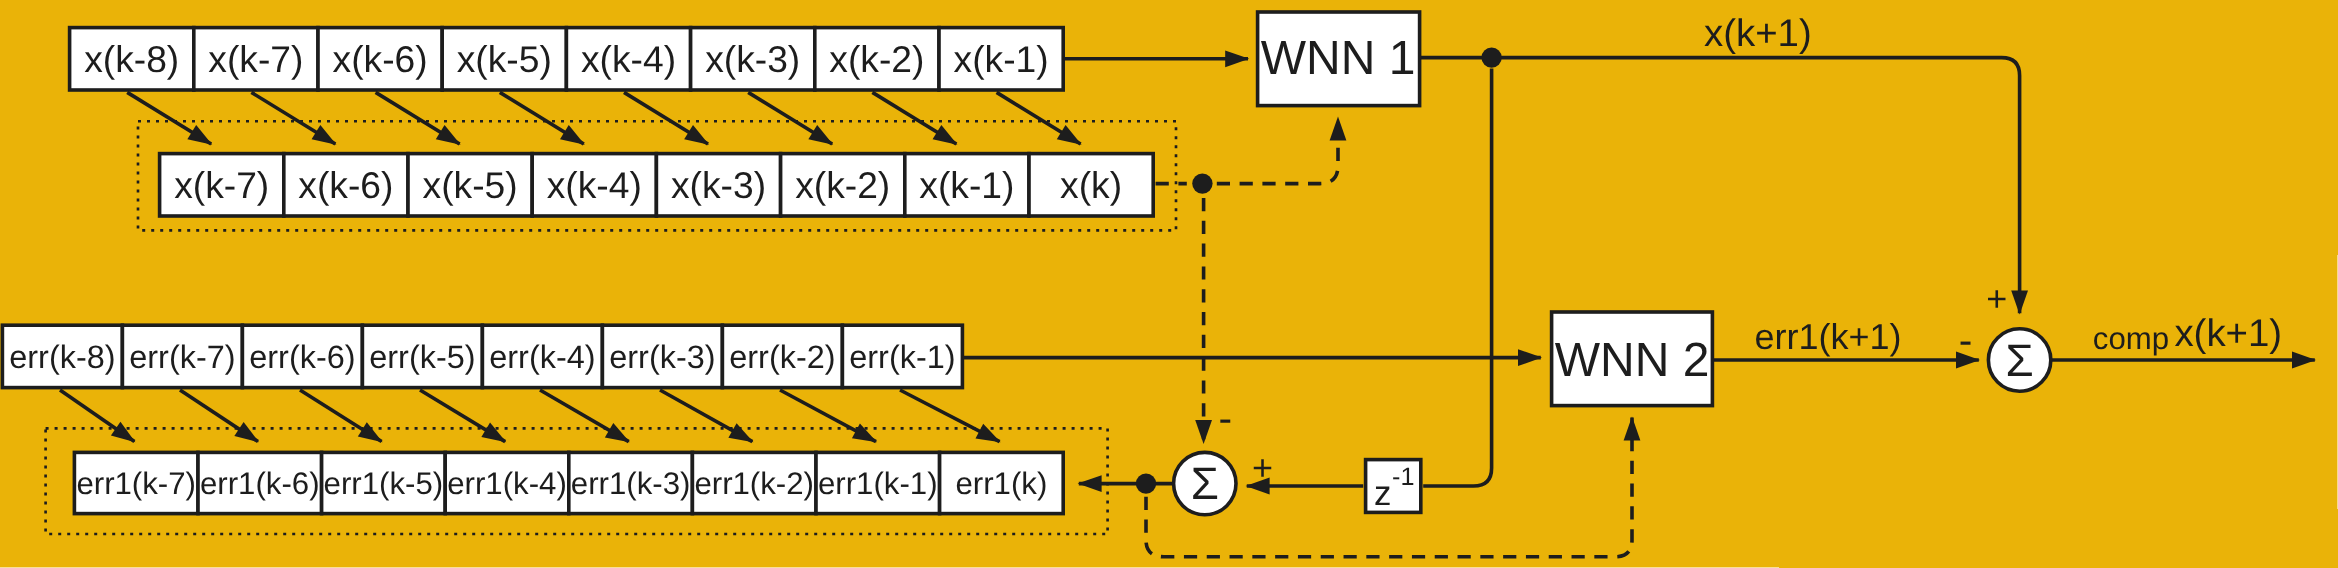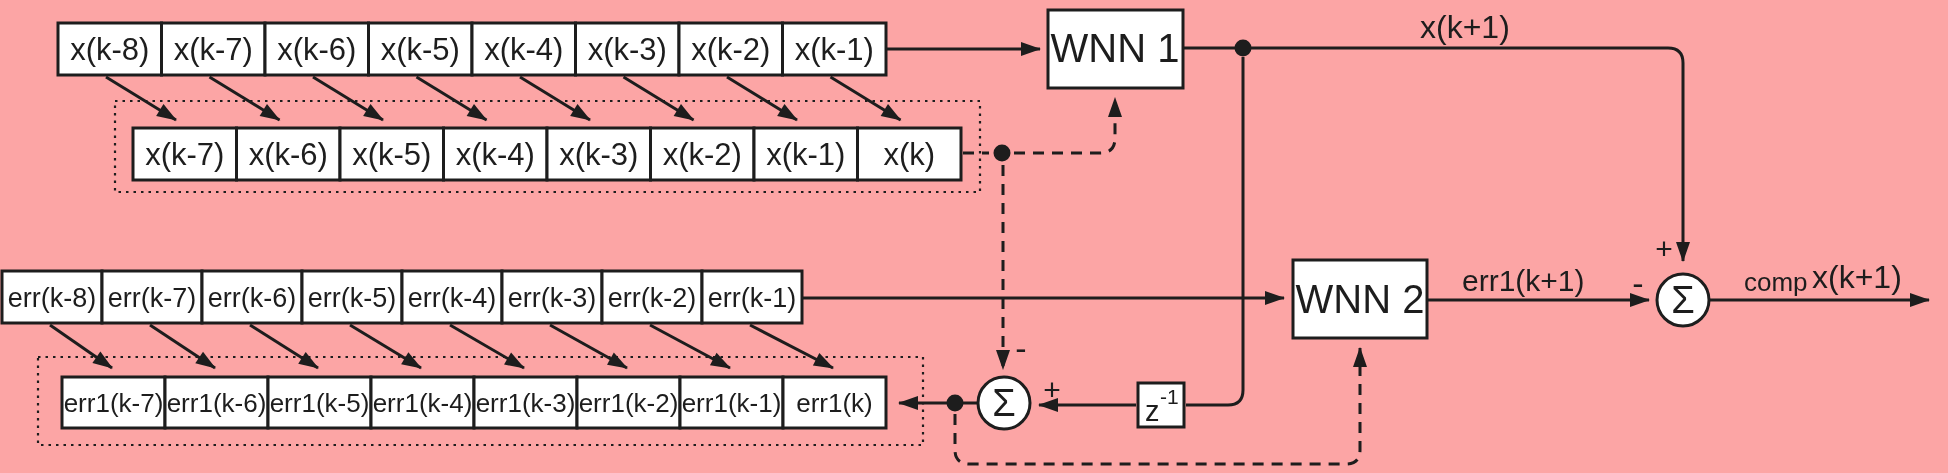--- a/index.html
+++ b/index.html
@@ -4,21 +4,21 @@
 <style>
   html, body {
     margin: 0;
     padding: 0;
     background: #ffffff;
   }
   .stage {
     position: relative;
     width: 1948px;
     height: 473px;
-    background: #fca5a5;
+    background: #eab308;
   }
   svg { display: block; }
   .box    { fill: #ffffff; stroke: #1d1d1d; stroke-width: 3; }
   .ln     { stroke: #1d1d1d; stroke-width: 3; fill: none; }
   .dash   { stroke-dasharray: 11 8; }
   .dotted { fill: none; stroke: #1d1d1d; stroke-width: 2.2; stroke-dasharray: 2.5 5; }
   .arr    { marker-end: url(#arrhead); }
   .dot    { fill: #1d1d1d; stroke: none; }
   text {
     fill: #1d1d1d;

